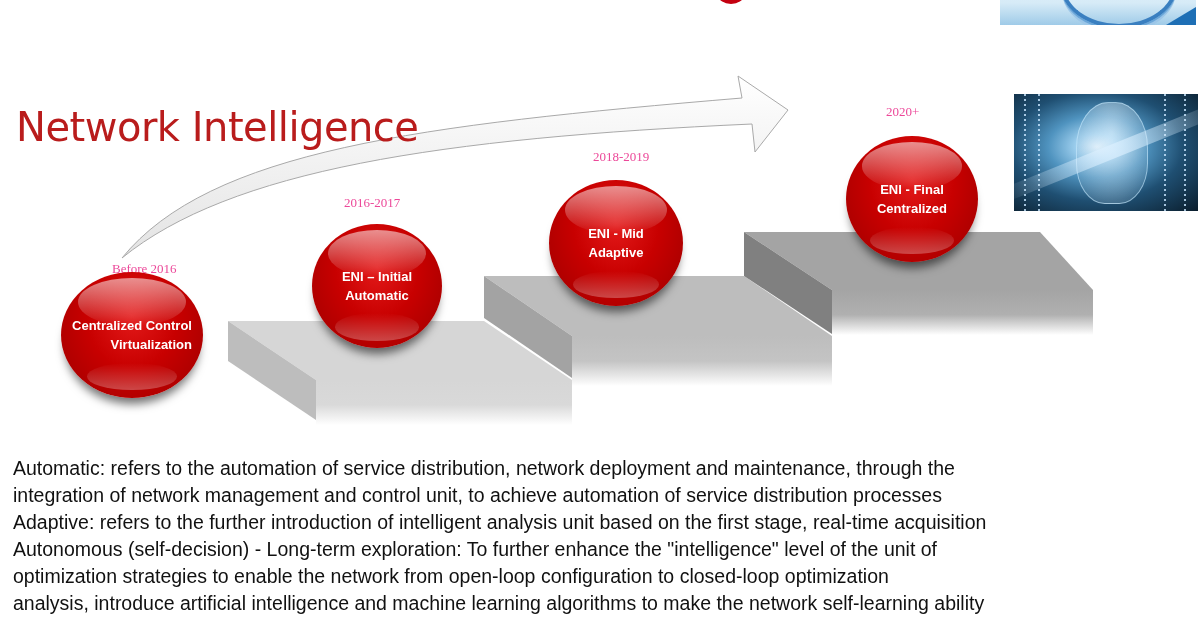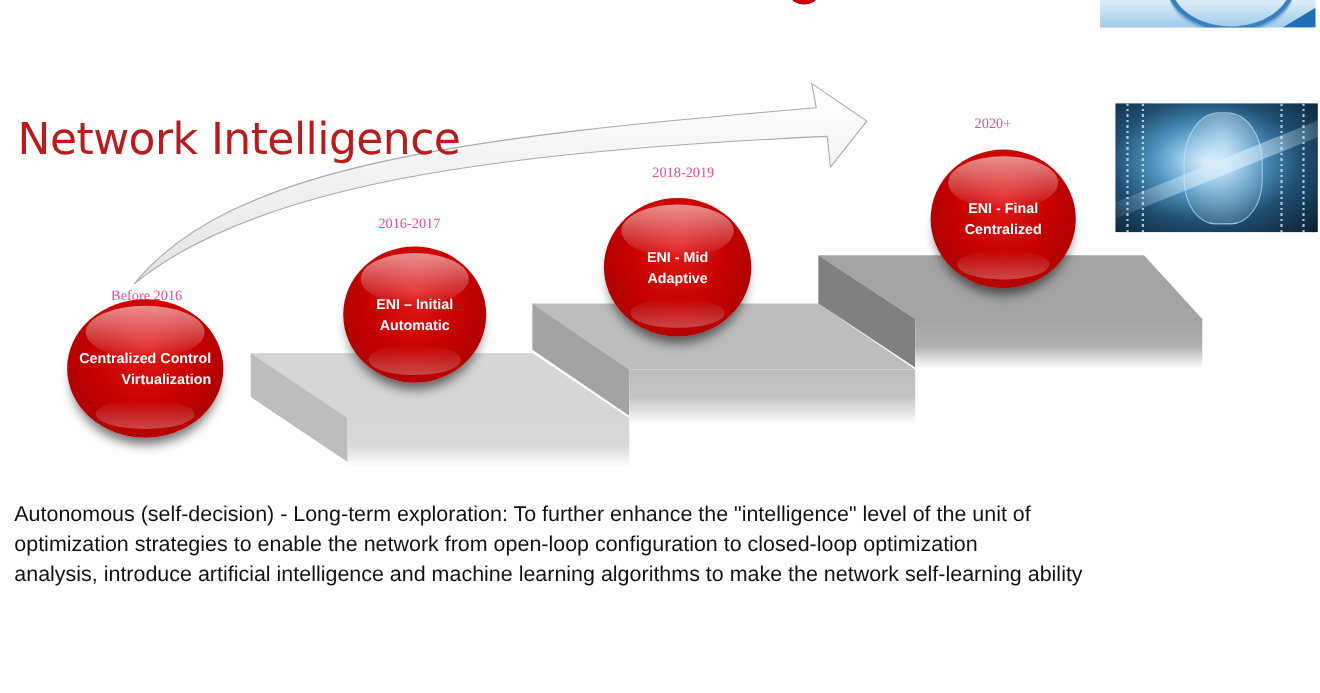--- a/index.html
+++ b/index.html
@@ -140,21 +140,21 @@
              L 738 76
              L 788 110
              L 755 152
              L 752 124
              C 440 138, 230 170, 122 258 Z" fill="url(#arrowG)" stroke="#a9a9a9" stroke-width="1"></path>
   </g>
 </svg>
 
 <div class="abs title">Network Intelligence</div>
 
-<div class="abs year" style="left:101px;top:261px;">Before 2016</div>
+<div class="abs year" style="left:112px;top:261px;">Before 2016</div>
 <div class="abs year" style="left:344px;top:195px;">2016-2017</div>
 <div class="abs year" style="left:593px;top:149px;">2018-2019</div>
 <div class="abs year" style="left:886px;top:104px;">2020+</div>
 
 <div class="abs ball" style="left:61px;top:272px;width:142px;height:126px;text-align:right;">
   <span><span>Centralized Control</span><br><span>Virtualization</span></span>
 </div>
 <div class="abs ball" style="left:312px;top:224px;width:130px;height:124px;">
   <span><span>ENI – Initial</span><br><span>Automatic</span></span>
 </div>
@@ -168,16 +168,19 @@
 <div class="abs ai-image">
   <div class="code" style="left:10px"></div>
   <div class="code" style="left:24px"></div>
   <div class="code" style="left:150px"></div>
   <div class="code" style="left:170px"></div>
   <div class="head"></div>
   <div class="stripe"></div>
 </div>
 
 <div class="abs desc">
+  <p>Automatic: refers to the automation of service distribution, network deployment and maintenance, through the</p>
+  <p>integration of network management and control unit,  to achieve automation of service distribution processes</p>
+  <p>Adaptive: refers to the further introduction of intelligent analysis unit based on the first stage, real-time acquisition</p>
   <p>Autonomous (self-decision) - Long-term exploration: To further enhance the "intelligence" level of the unit of</p>
   <p>optimization strategies to enable the network from open-loop configuration to closed-loop optimization</p>
   <p>analysis, introduce artificial intelligence and machine learning algorithms to make the network self-learning ability</p>
 </div>
 
 </body></html>

